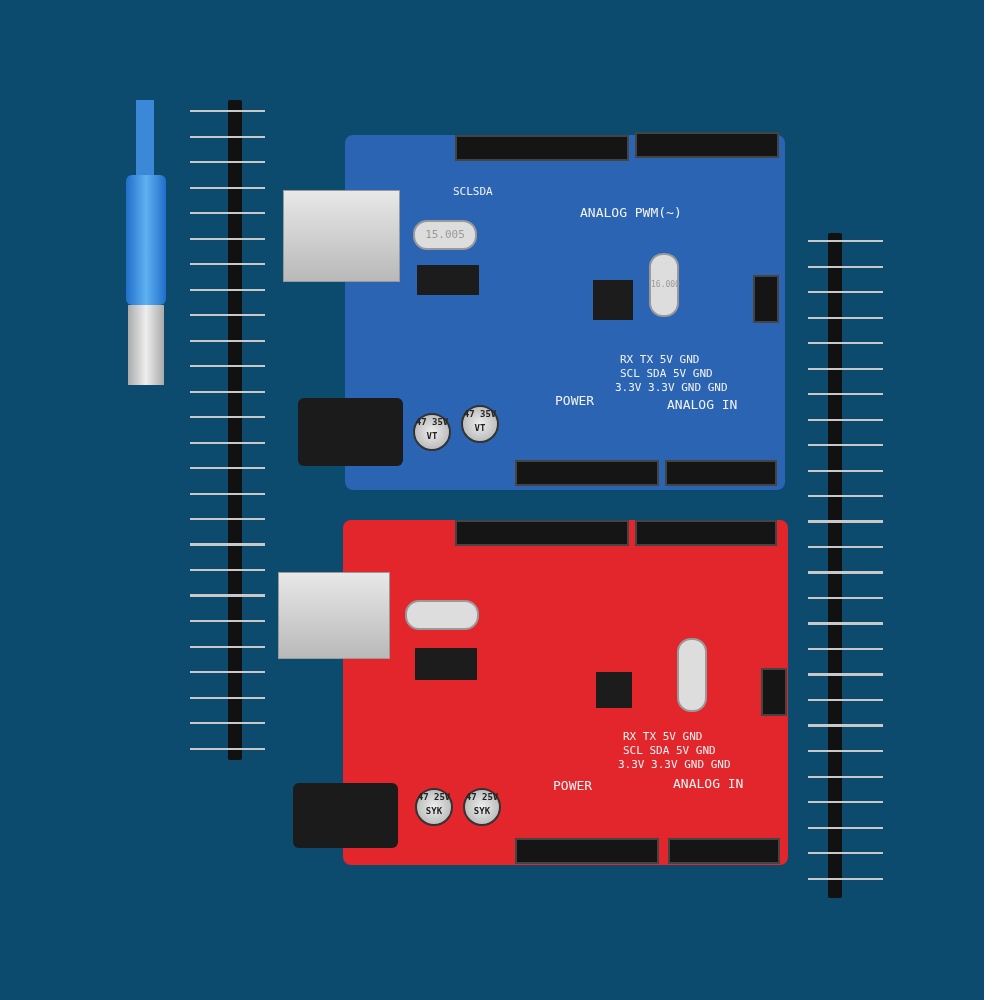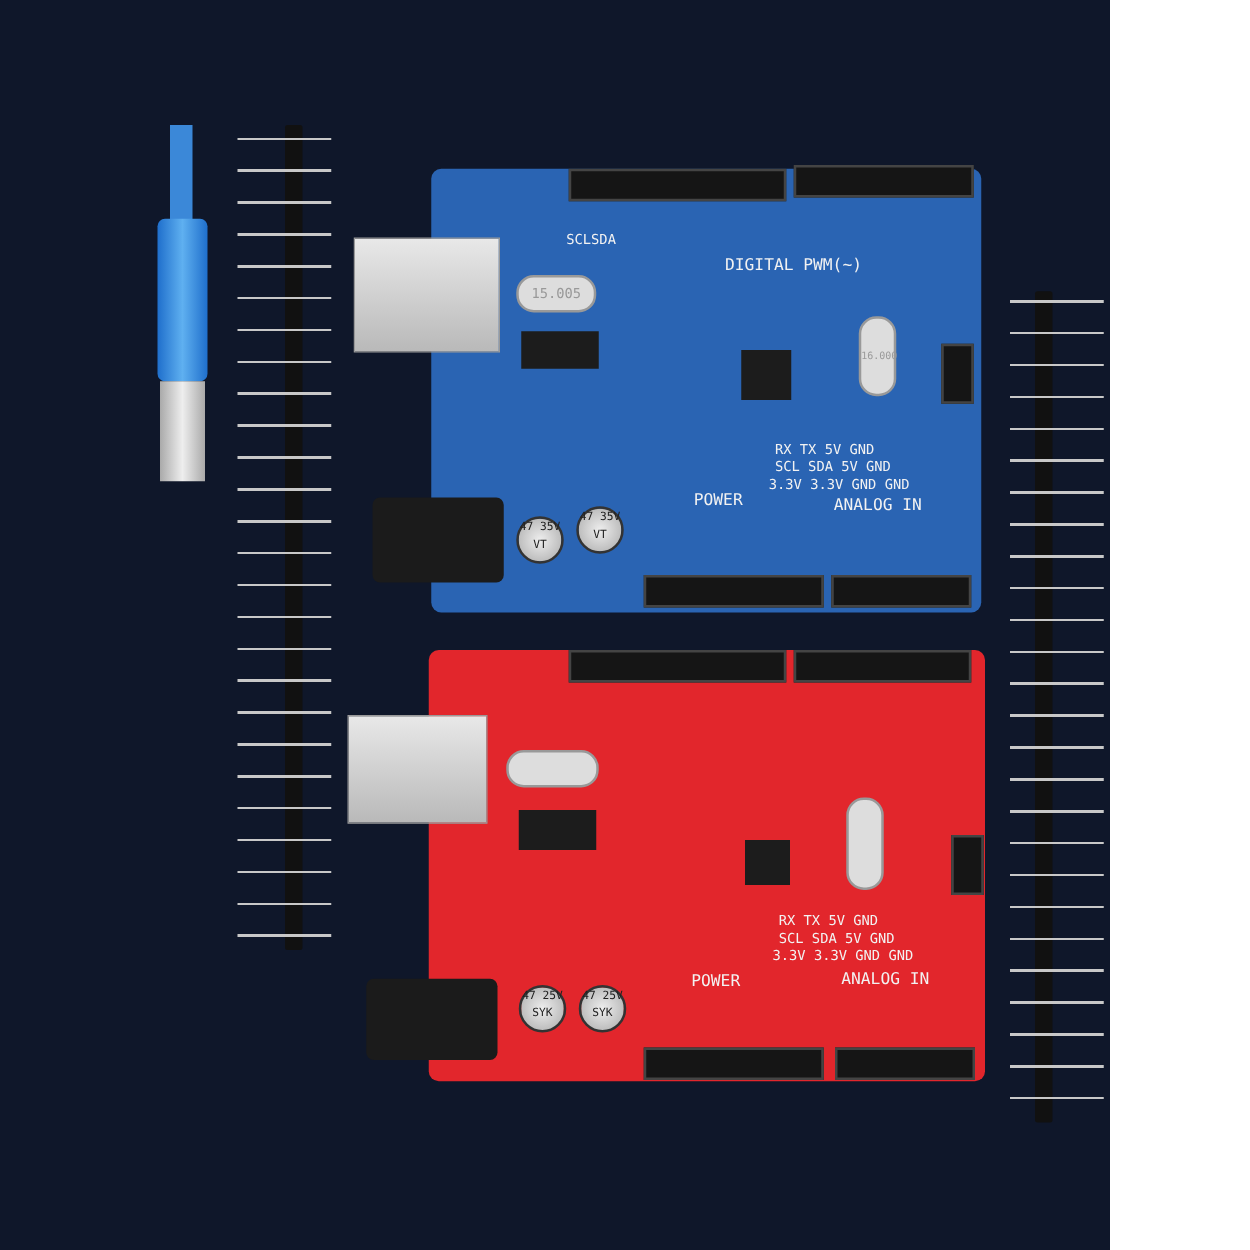--- a/index.html
+++ b/index.html
@@ -1,27 +1,27 @@
 <!DOCTYPE html>
 <html><head>
 <meta charset="utf-8">
 <style>
   body{margin:0;background:#fff;font-family:"DejaVu Sans Mono",monospace;}
-  .stage{position:relative;width:888px;height:1000px;background:#0f172a;overflow:hidden;}
+  .stage{position:relative;width:984px;height:1000px;background:#0c4a6e;overflow:hidden;}
   .header-strip{position:absolute;width:14px;background:#111;border-radius:2px;}
   .pins{position:absolute;}
   .board{position:absolute;border-radius:8px;}
   .blue{background:#2a64b3;}
   .red{background:#e2262c;}
   .hdr{position:absolute;height:22px;background:#151515;border:2px solid #444;}
   .lbl{position:absolute;color:#f2f2f2;font-size:11px;white-space:nowrap;}
   .usbb{position:absolute;background:linear-gradient(#e8e8e8,#b9b9b9);border:1px solid #999;}
   .jack{position:absolute;background:#1b1b1b;border-radius:6px;}
   .chip{position:absolute;background:#1c1c1c;}
-  .cap{position:absolute;border-radius:50%;background:radial-gradient(#eee,#aaa);border:2px solid #333;color:#222;font-size:9px;text-align:center;line-height:14px;}
+  .cap{position:absolute;border-radius:50%;background:radial-gradient(#eee,#aaa);border:2px solid #333;color:#222;font-size:9px;text-align:center;line-height:14px;font-weight:bold;}
   .xtal{position:absolute;background:#ddd;border-radius:14px;border:2px solid #999;color:#999;font-size:11px;text-align:center;}
   .cable{position:absolute;}
 </style>
 </head>
 <body>
 
 <div class="stage">
 
   <div class="cable" style="left:122px;top:100px;width:50px;height:290px;">
     <div style="position:absolute;left:14px;top:0;width:18px;height:80px;background:#3b88d8;"></div>
@@ -34,25 +34,25 @@
        background:repeating-linear-gradient(to bottom,#c8c8c8 0 2px,transparent 2px 25.5px);"></div>
 
   <div class="header-strip" style="left:828px;top:233px;height:665px;"></div>
   <div class="pins" style="left:808px;top:240px;width:75px;height:650px;
        background:repeating-linear-gradient(to bottom,#c8c8c8 0 2px,transparent 2px 25.5px);"></div>
 
   <div class="board blue" style="left:345px;top:135px;width:440px;height:355px;">
     <div class="hdr" style="left:110px;top:0;width:170px;"></div>
     <div class="hdr" style="left:290px;top:-3px;width:140px;"></div>
     <div class="lbl" style="left:108px;top:50px;">SCLSDA</div>
-    <div class="lbl" style="left:235px;top:70px;font-size:13px;">DIGITAL PWM(~)</div>
+    <div class="lbl" style="left:235px;top:70px;font-size:13px;">ANALOG PWM(~)</div>
     <div class="xtal" style="left:68px;top:85px;width:60px;height:26px;line-height:26px;">15.005</div>
     <div class="chip" style="left:72px;top:130px;width:62px;height:30px;"></div>
     <div class="chip" style="left:248px;top:145px;width:40px;height:40px;"></div>
-    <div class="xtal" style="left:342px;top:118px;width:26px;height:60px;line-height:60px;font-size:8px;text-align:center;">16.000</div>
+    <div class="xtal" style="left:304px;top:118px;width:26px;height:60px;line-height:60px;font-size:8px;text-align:center;">16.000</div>
     <div class="hdr" style="left:408px;top:140px;width:22px;height:44px;"></div>
     <div class="lbl" style="left:275px;top:218px;">RX TX 5V GND</div>
     <div class="lbl" style="left:275px;top:232px;">SCL SDA 5V GND</div>
     <div class="lbl" style="left:270px;top:246px;">3.3V 3.3V GND GND</div>
     <div class="lbl" style="left:210px;top:258px;font-size:13px;">POWER</div>
     <div class="lbl" style="left:322px;top:262px;font-size:13px;">ANALOG IN</div>
     <div class="cap" style="left:68px;top:278px;width:34px;height:34px;">47 35V VT</div>
     <div class="cap" style="left:116px;top:270px;width:34px;height:34px;">47 35V VT</div>
     <div class="hdr" style="left:170px;top:325px;width:140px;"></div>
     <div class="hdr" style="left:320px;top:325px;width:108px;"></div>

